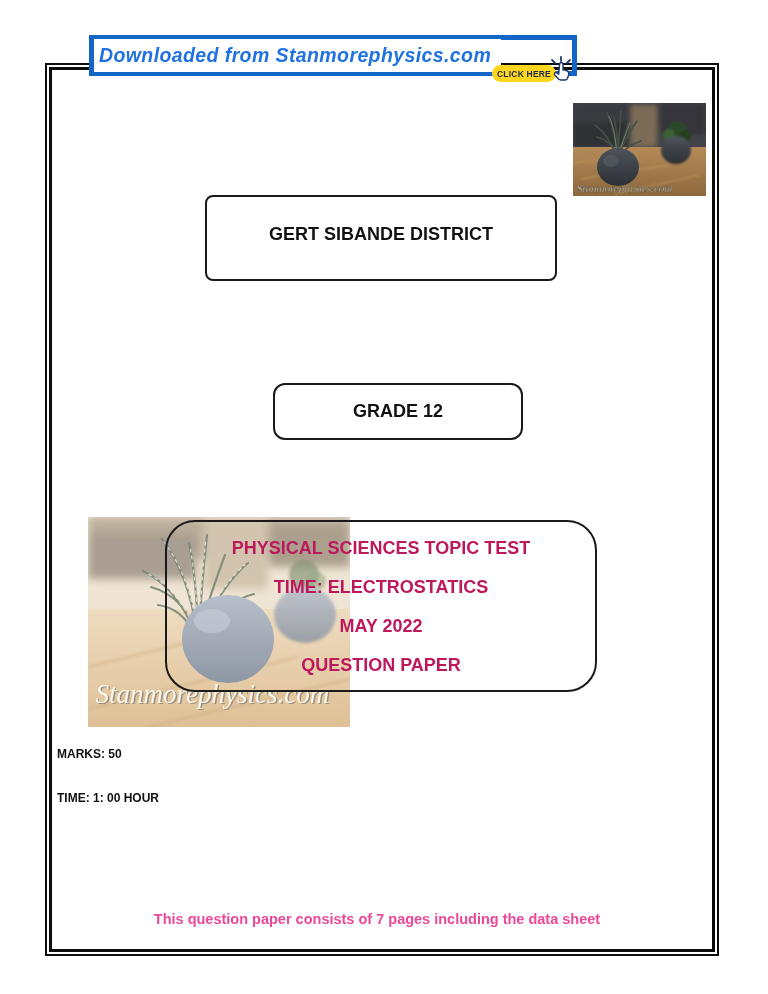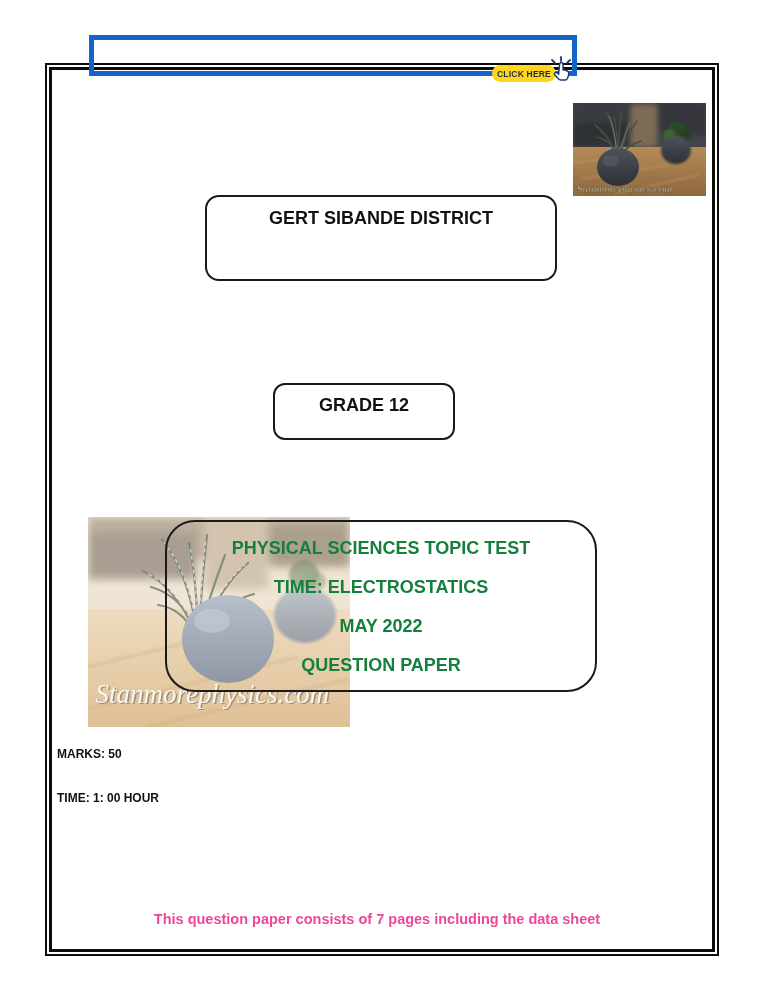--- a/index.html
+++ b/index.html
@@ -68,46 +68,46 @@
   }
   .photo-left {
     position:absolute; left:88px; top:517px;
     width:262px; height:210px; z-index:2;
   }
 
   
   .district-box {
     position:absolute; left:205px; top:195px;
     width:352px; height:86px;
-    border:2px solid #1a1a1a; border-radius:14px;
-    background:#ffffff;
-    text-align:center; padding-top:4px;
+    border:2px solid #1a1a1a; border-radius:8px;
+    background:#ffffff;
+    text-align:center; padding-top:20px;
     z-index:3;
   }
   .district-box .line { font-size:18px; font-weight:bold; color:#111; line-height:35px; }
 
   .grade-box {
     position:absolute; left:273px; top:383px;
-    width:182px; height:57px;
+    width:250px; height:57px;
     border:2px solid #1a1a1a; border-radius:12px;
     background:#ffffff;
-    text-align:center; padding-top:6px;
+    text-align:center; padding-top:12px;
     z-index:3;
   }
   .grade-box .line { font-size:18px; font-weight:bold; color:#111; line-height:28px; }
 
   .title-box {
     position:absolute; left:165px; top:520px;
     width:432px; height:172px;
     border:2px solid #1a1a1a; border-radius:30px;
     background:transparent;
     text-align:center; padding-top:7px;
     z-index:4;
   }
-  .title-box .line { font-size:18px; font-weight:bold; color:#15803d; line-height:39px; }
+  .title-box .line { font-size:18px; font-weight:bold; color:#be185d; line-height:39px; }
 
   
   .marks-line {
     position:absolute; left:57px; top:747px;
     font-size:12px; font-weight:bold; color:#111; z-index:3;
   }
   .time-line {
     position:absolute; left:57px; top:791px;
     font-size:12px; font-weight:bold; color:#111; z-index:3;
   }
@@ -123,20 +123,21 @@
 </style>
 </head>
 <body>
 
 <div class="page">
 
   <div class="frame-outer"></div>
   <div class="frame-inner"></div>
 
   <div class="banner">
+    <span class="banner-text">Downloaded from Stanmorephysics.com</span>
     <span class="click-btn">CLICK HERE</span>
     <svg class="click-hand" viewBox="0 0 26 26">
       <g stroke="#1e3a6e" stroke-width="1.8" stroke-linecap="round">
         <line x1="13" y1="5" x2="13" y2="1"></line>
         <line x1="7" y1="7" x2="4" y2="4"></line>
         <line x1="19" y1="7" x2="22" y2="4"></line>
       </g>
       <path d="M11.6 8.2 c0-1 .8-1.8 1.7-1.8 c1 0 1.7.8 1.7 1.8 v5.6 l1.5.3 c2.7.5 4.3 1.3 4.3 3.2 c0 .9-.2 1.8-.5 2.7 l-.8 2.2 c-.4 1-1.3 1.7-2.4 1.7 h-4.3 c-.8 0-1.6-.3-2.2-.9 l-3.7-3.9 c-.6-.7-.6-1.7.1-2.3 c.6-.5 1.6-.5 2.2.1 l1.4 1.2 z" fill="#ffffff" stroke="#1e3a6e" stroke-width="1.5"></path>
     </svg>
   </div>

